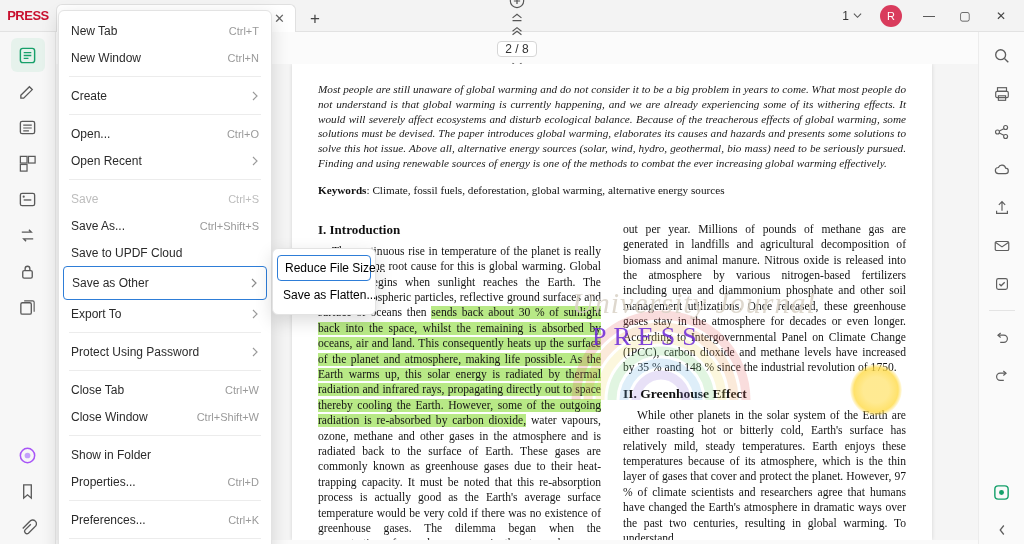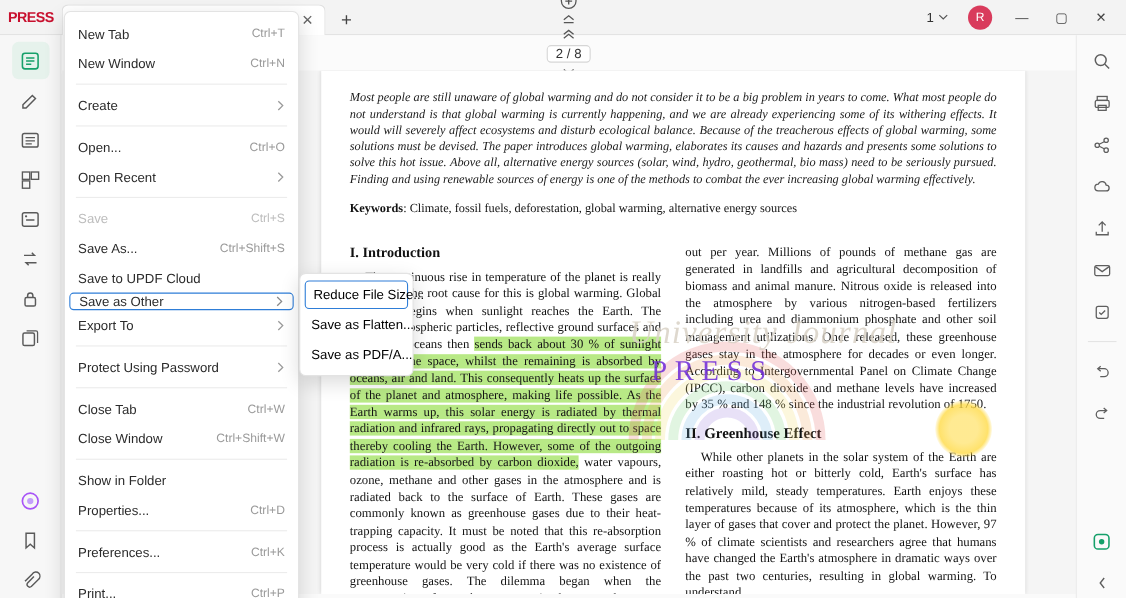--- a/index.html
+++ b/index.html
@@ -150,21 +150,21 @@
     box-shadow: 0 6px 18px rgba(0,0,0,0.14); padding: 6px 0; z-index: 50;
   }
   .mi {
     height: 27px; display: flex; align-items: center; padding: 0 12px;
     font-size: 12px; color: #2b2b2b; position: relative;
   }
   .mi .label { flex: 1; }
   .mi .short { color: #9a9a9a; font-size: 11px; }
   .mi .chev { color: #9a9a9a; font-size: 11px; margin-left: 6px; }
   .mi.disabled .label, .mi.disabled .short { color: #bdbdbd; }
-  .mi.sel { border: 1.5px solid #2e7dd7; border-radius: 4px; margin: 0 4px; padding: 0 8px; height: 16px; }
+  .mi.sel { border: 1.5px solid #2e7dd7; border-radius: 4px; margin: 0 4px; padding: 0 8px; height: 34px; }
   .msep { height: 1px; background: #ececec; margin: 5px 10px; }
 
   
   .submenu {
     position: absolute; top: 248px; left: 272px; width: 100px;
     background: #fff; border: 1px solid #e3e3e3; border-radius: 6px;
     box-shadow: 0 6px 18px rgba(0,0,0,0.14); padding: 6px 0; z-index: 60; width: 102px;
   }
   .submenu { width: 104px; }
   .smi { height: 27px; display: flex; align-items: center; padding: 0 10px; font-size: 12px; color: #000000; white-space: nowrap; }
@@ -540,16 +540,15 @@
     <div class="msep"></div>
     <div class="mi">
       <span class="label">Print...</span>
       <span class="short">Ctrl+P</span>
     </div>
   </div>
 
   <div class="submenu">
     <div class="smi sel">Reduce File Size...</div>
     <div class="smi">Save as Flatten...</div>
-    <div class="smi">Save as PDF/A...</div>
   </div>
 
 </div>
 
 </body></html>

